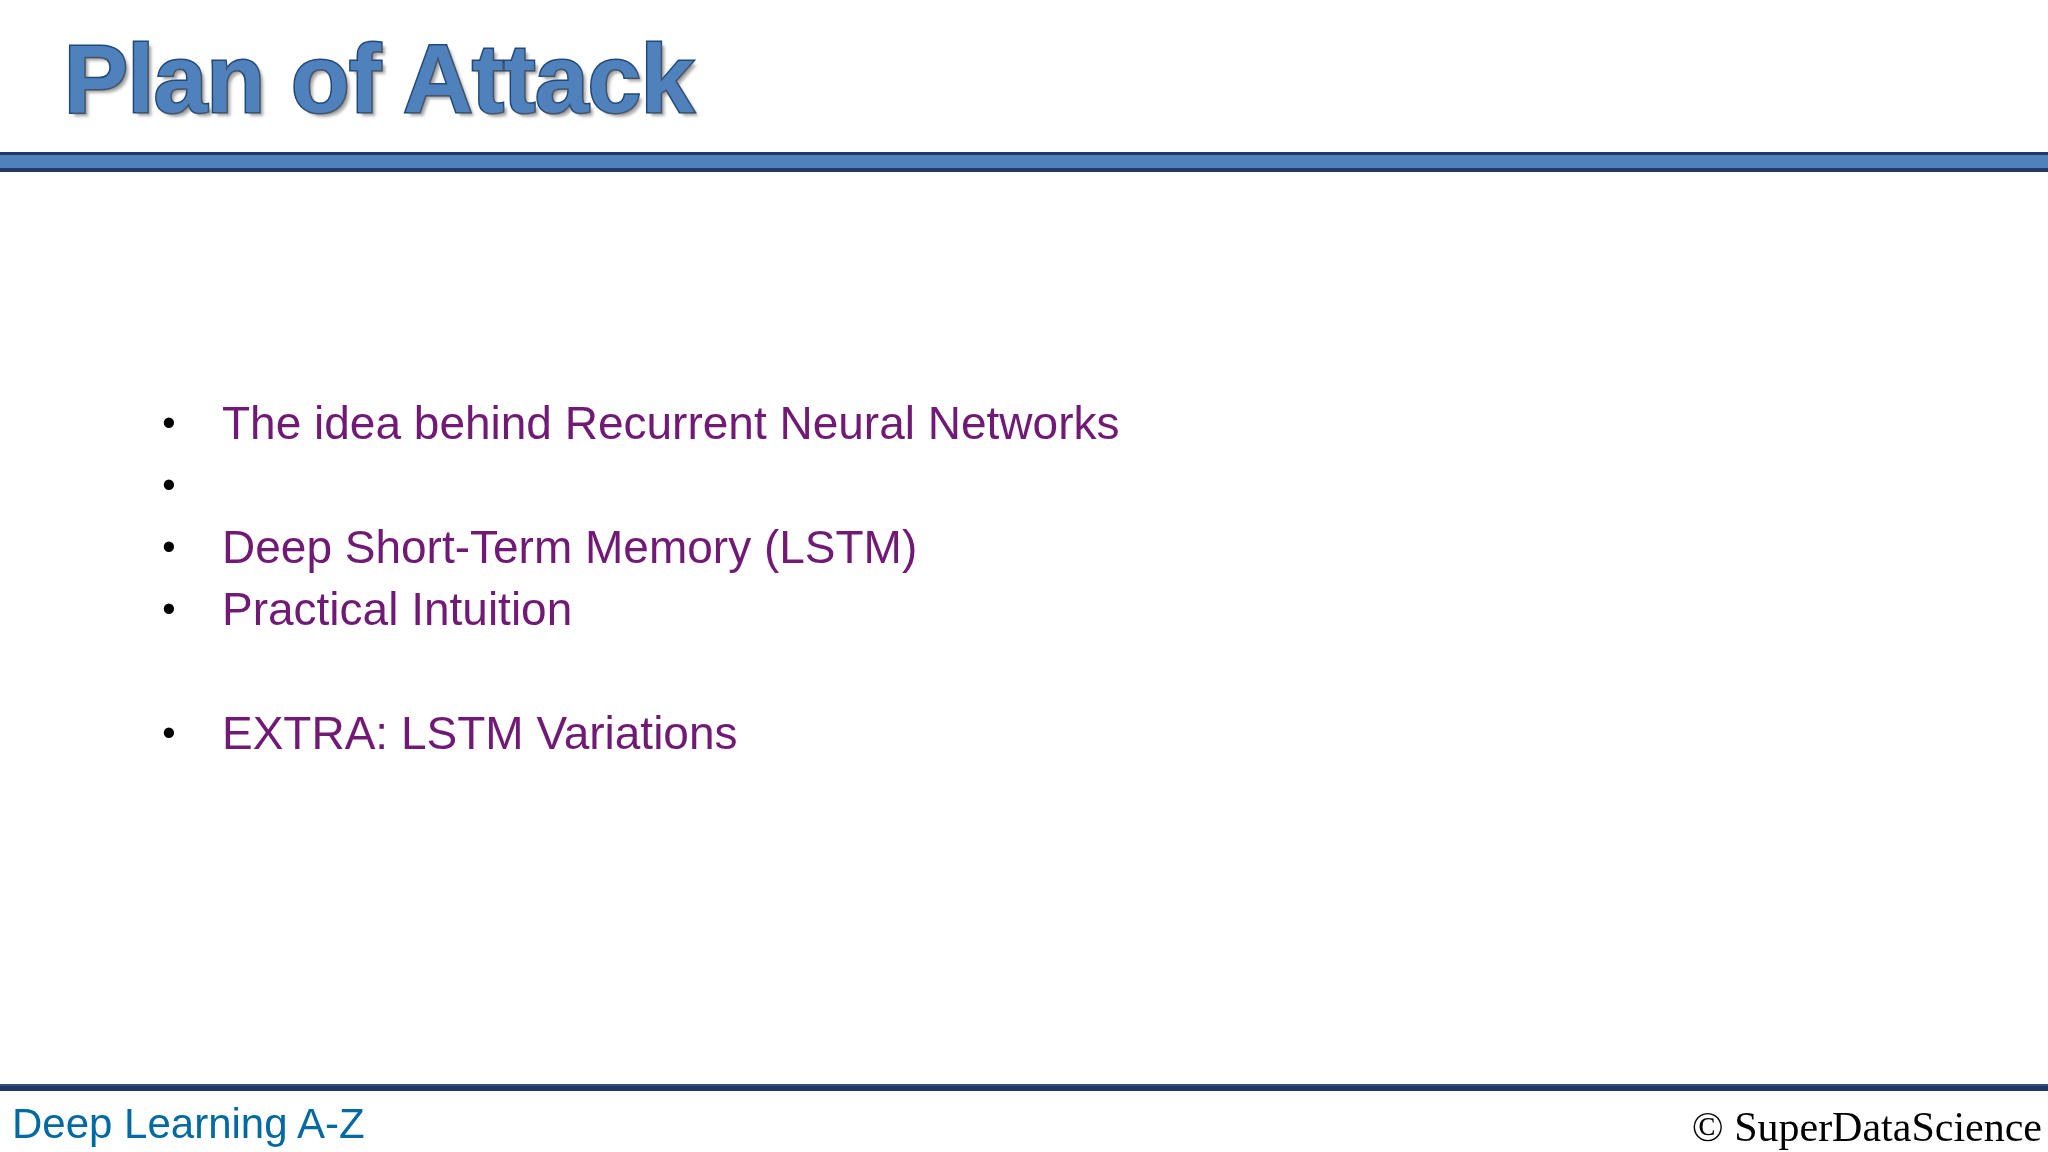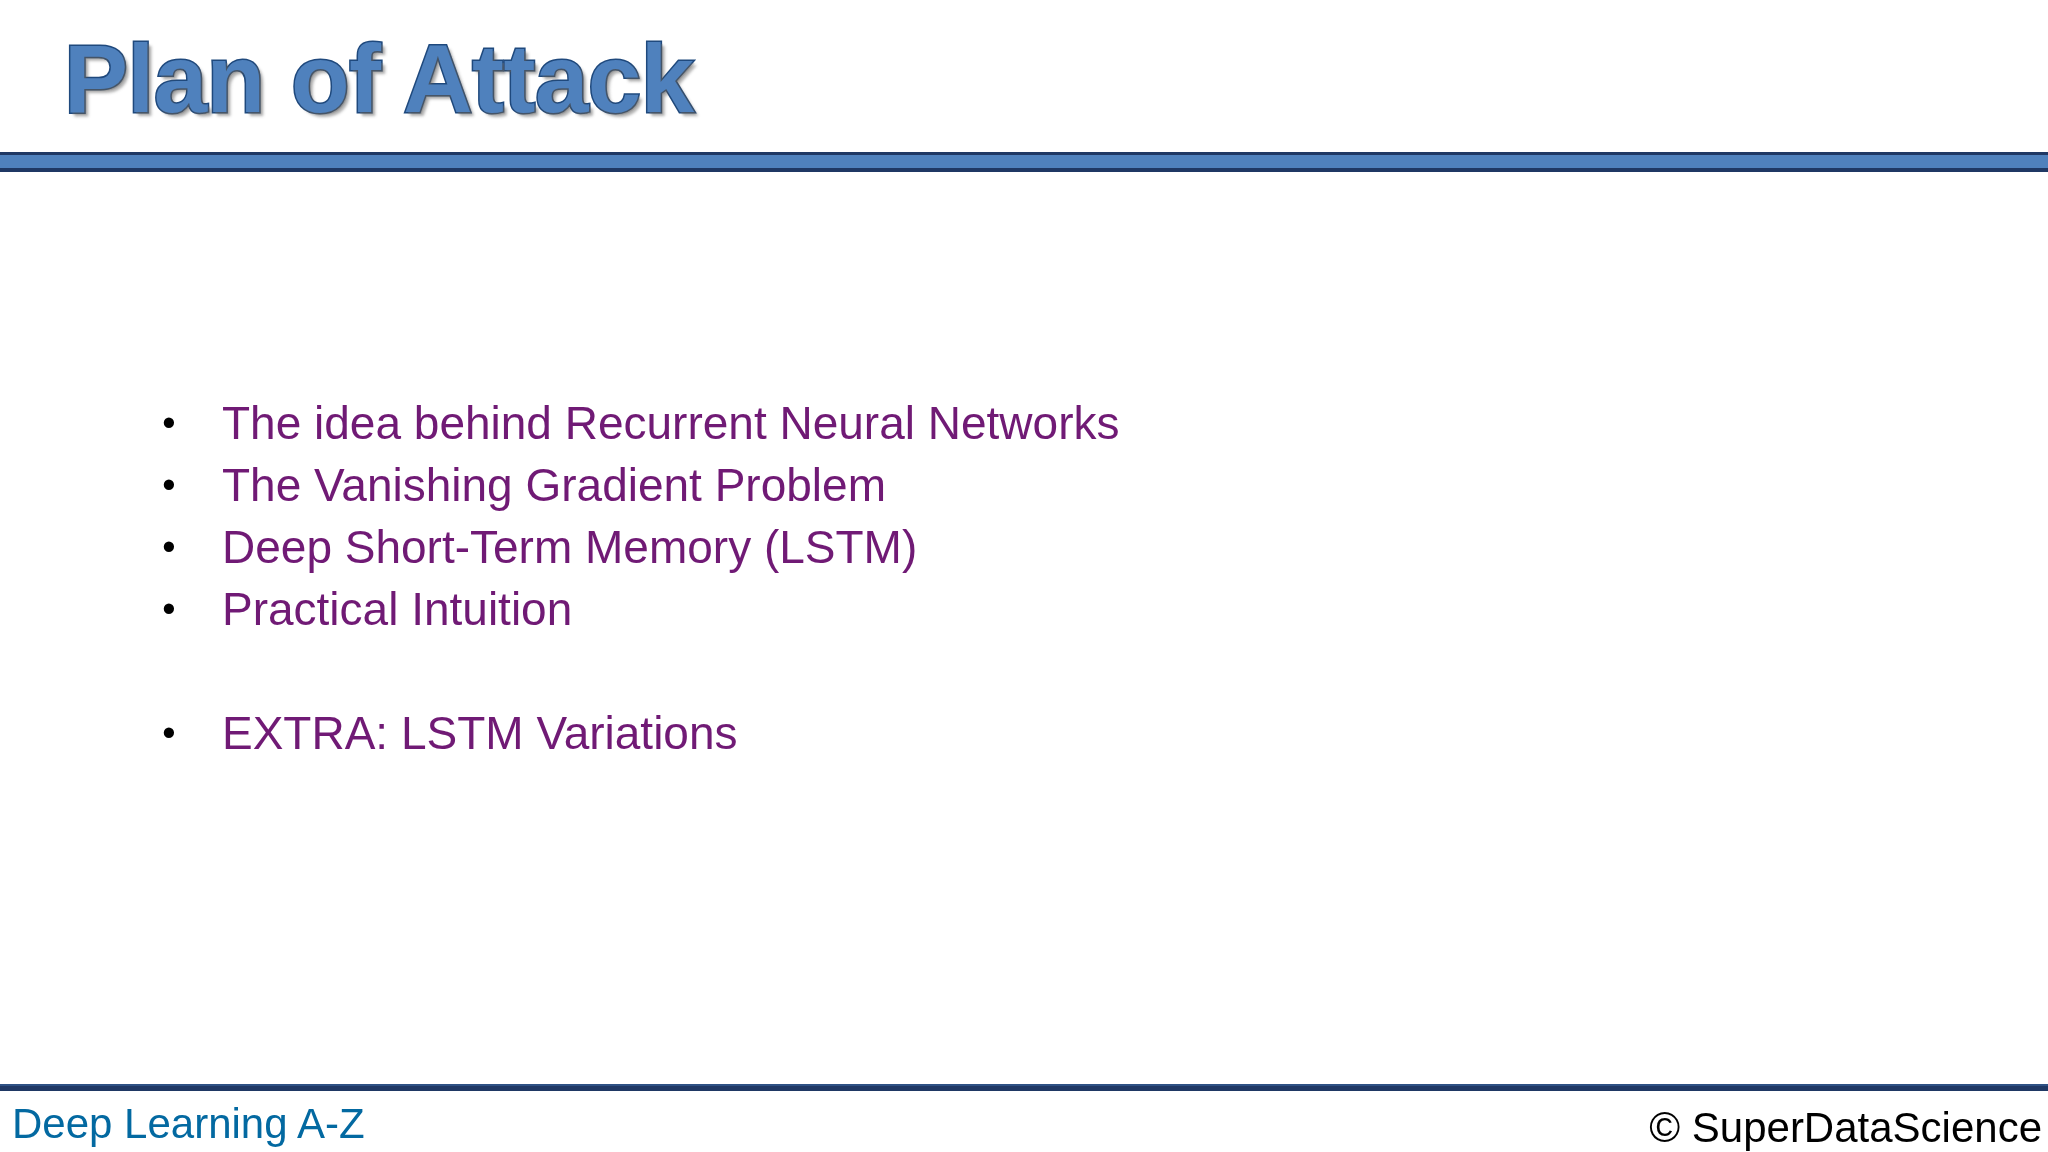--- a/index.html
+++ b/index.html
@@ -188,20 +188,21 @@
 
   .footer-right {
     position: absolute;
     right: 6px;
     top: 12px;
     font-size: 42px;
     line-height: 49px;
     color: #000000;
     white-space: nowrap;
     text-align: right;
+    font-family: Liberation Serif, serif;
   }
 </style>
 </head>
 <body>
 
 <div class="slide">
 
   <div class="title-area">
     <div class="slide-title">Plan of Attack</div>
   </div>
@@ -217,21 +218,20 @@
 
     <ul class="bullet-list">
 
       <li class="bullet-item">
         <span class="bullet-marker">•</span>
         <span class="bullet-text">The idea behind Recurrent Neural Networks</span>
       </li>
 
       <li class="bullet-item">
         <span class="bullet-marker">•</span>
-        <span class="bullet-text">The Vanishing Gradient Problem</span>
       </li>
 
       <li class="bullet-item">
         <span class="bullet-marker">•</span>
         <span class="bullet-text">Deep Short-Term Memory (LSTM)</span>
       </li>
 
       <li class="bullet-item">
         <span class="bullet-marker">•</span>
         <span class="bullet-text">Practical Intuition</span>

